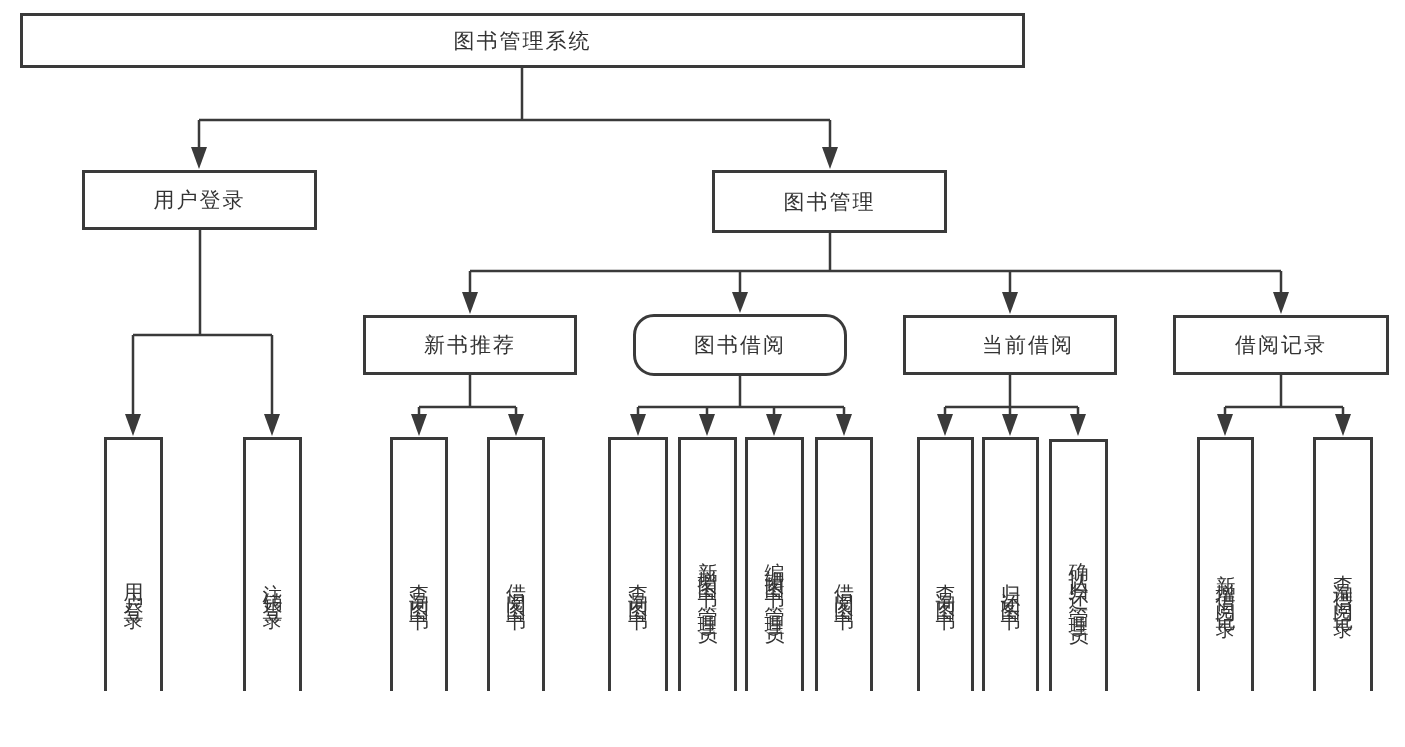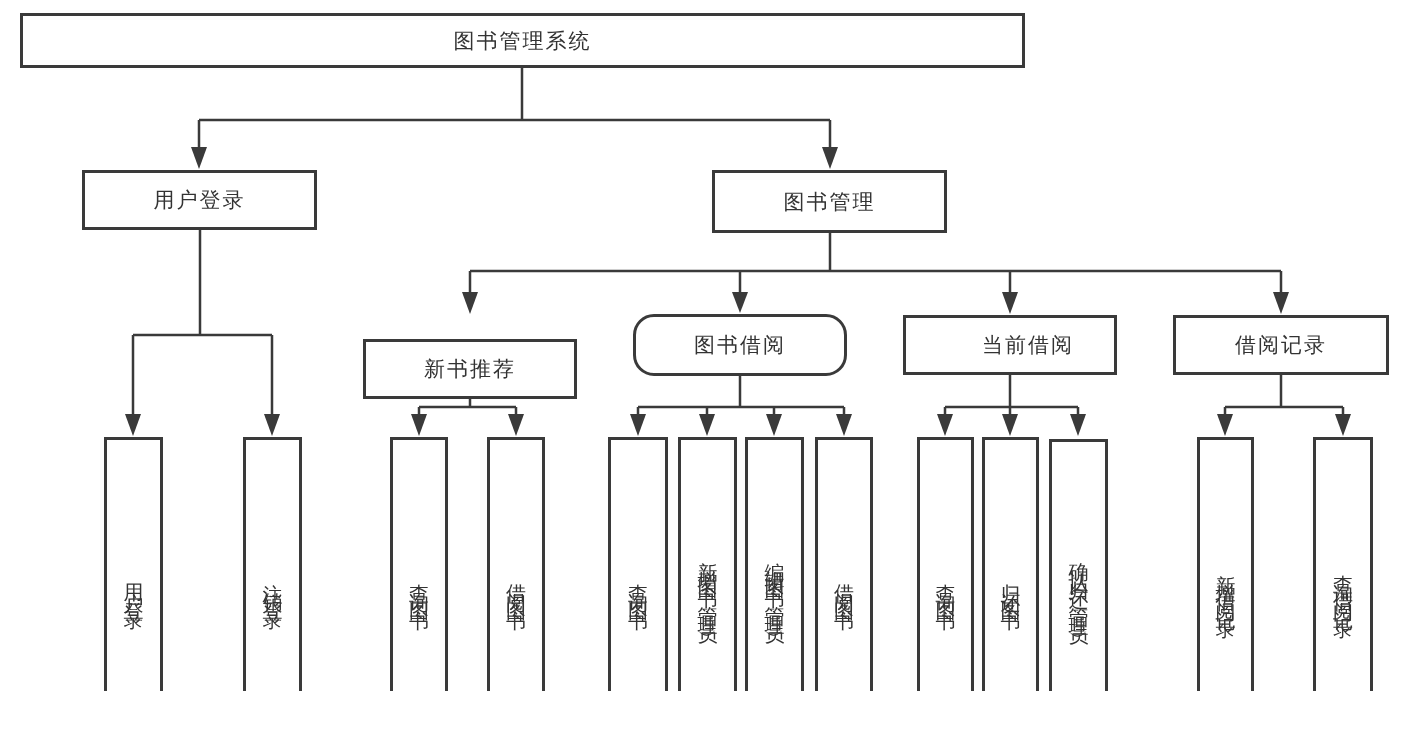--- a/index.html
+++ b/index.html
@@ -71,21 +71,21 @@
     <span class="ht">图书管理系统</span>
   </div>
 
   <div class="box" style="left:82px;top:170px;width:235px;height:60px;">
     <span class="ht">用户登录</span>
   </div>
   <div class="box" style="left:712px;top:170px;width:235px;height:63px;justify-content:center;">
     <span class="ht">图书管理</span>
   </div>
 
-  <div class="box" style="left:363px;top:315px;width:214px;height:60px;margin-top:24px;">
+  <div class="box" style="left:363px;top:315px;width:214px;height:60px;">
     <span class="ht">新书推荐</span>
   </div>
   <div class="box" style="left:633px;top:314px;width:214px;height:62px;border-radius:21px;">
     <span class="ht">图书借阅</span>
   </div>
   <div class="box" style="left:903px;top:315px;width:214px;height:60px;padding-left:36px;">
     <span class="ht">当前借阅</span>
   </div>
   <div class="box" style="left:1173px;top:315px;width:216px;height:60px;justify-content:center;">
     <span class="ht">借阅记录</span>

